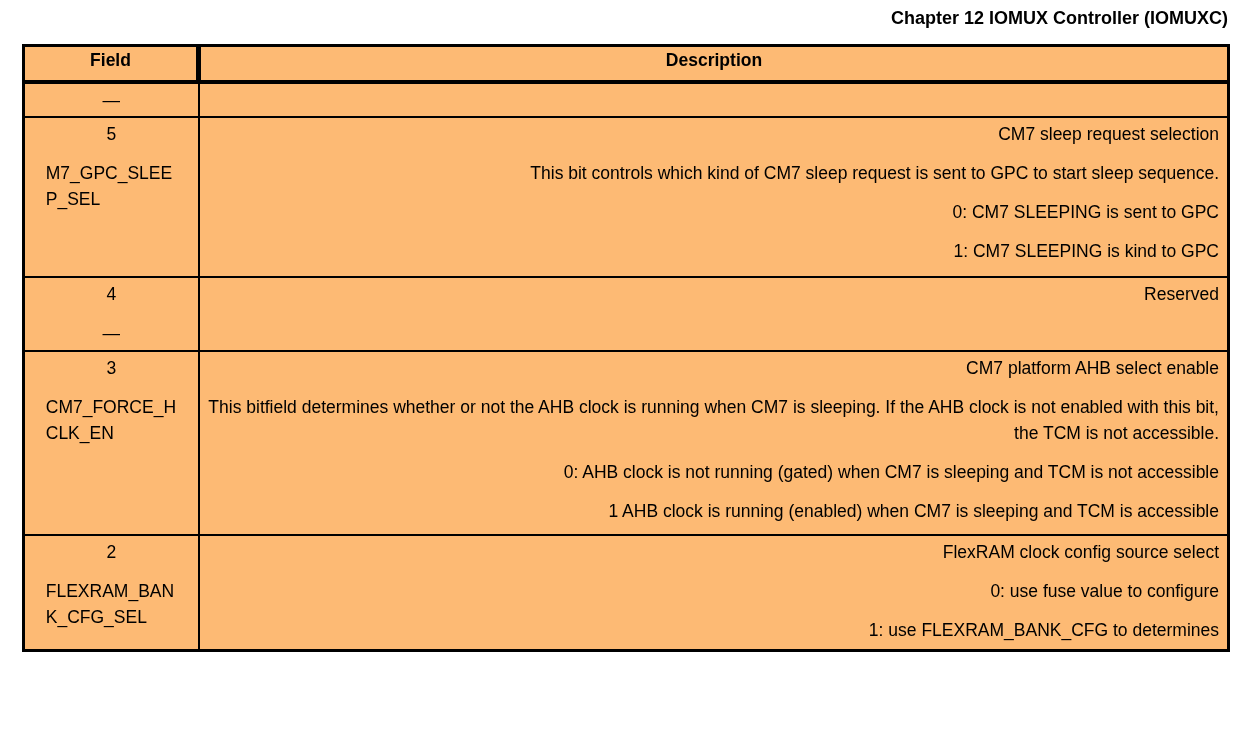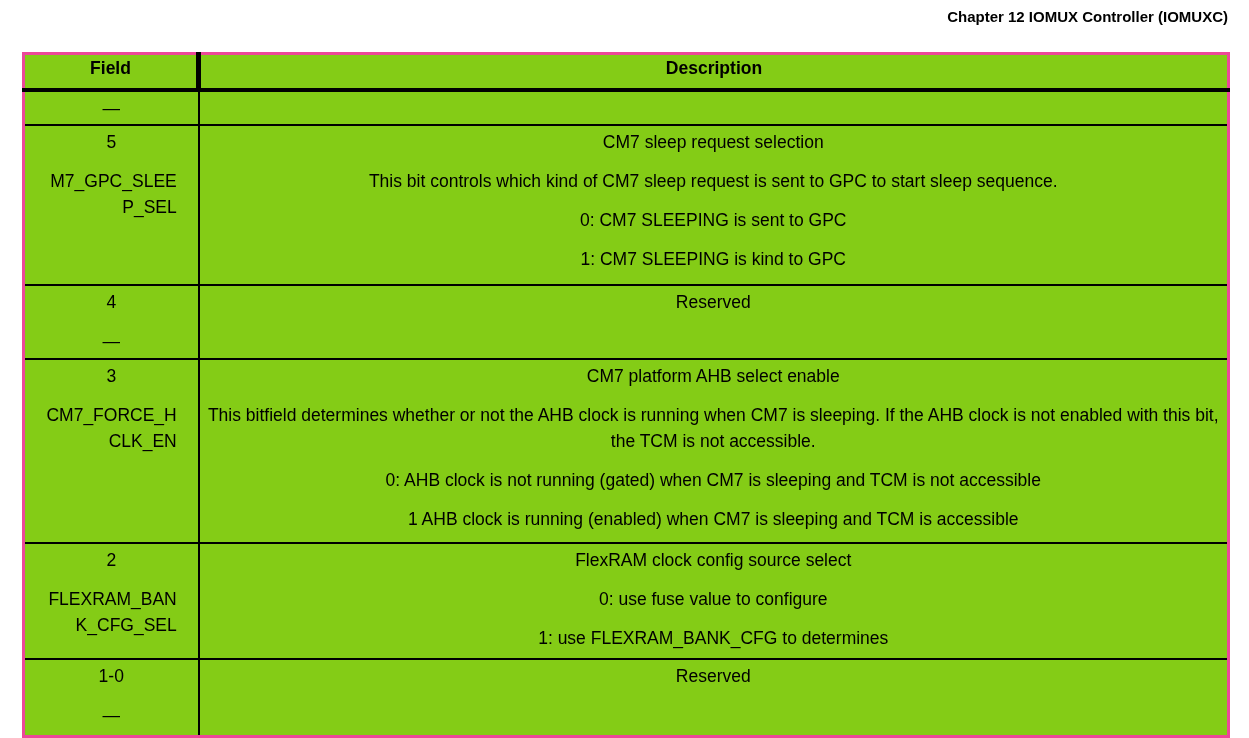--- a/index.html
+++ b/index.html
@@ -10,34 +10,34 @@
     height: 738px;
     background: #ffffff;
     font-family: "Liberation Sans", sans-serif;
     color: #000000;
     overflow: hidden;
   }
   .chapter-title {
     position: absolute;
     top: 8px;
     right: 21px;
-    font-size: 15px;
+    font-size: 18px;
     font-weight: bold;
     color: #000000;
     white-space: nowrap;
   }
   table.bitfield {
     position: absolute;
     left: 22px;
-    top: 52px;
+    top: 44px;
     width: 1205px;
     border-collapse: collapse;
     table-layout: fixed;
-    background: #84cc16;
-    border: 3px solid #ec4899;
+    background: #fdba74;
+    border: 3px solid #000000;
   }
   table.bitfield th, table.bitfield td {
     vertical-align: top;
     font-size: 17.5px;
     line-height: 26px;
     color: #000000;
     overflow: hidden;
   }
   th.col-field, th.col-desc {
     font-weight: bold;
@@ -46,28 +46,28 @@
     border-bottom: 4px solid #000000;
     height: 36px;
   }
   th.col-field { border-right: 5px solid #000000; }
   td { border-top: 2px solid #000000; padding: 3px 8px; }
   tr.first-row td { border-top: none; }
   td.field-cell {
     text-align: center;
     border-right: 2px solid #000000;
   }
-  td.desc-cell { text-align: center; }
+  td.desc-cell { text-align: right; }
   td p { margin: 0 0 13px 0; }
   td p:last-child { margin-bottom: 0; }
   .field-name {
     display: inline-block;
     max-width: 131px;
     word-break: break-all;
-    text-align: right;
+    text-align: left;
   }
 </style>
 </head>
 <body>
 
 <div class="page">
 
   <div class="chapter-title">Chapter 12 IOMUX Controller (IOMUXC)</div>
 
   <table class="bitfield">
@@ -131,25 +131,16 @@
           <p>2</p>
           <p><span class="field-name">FLEXRAM_BANK_CFG_SEL</span></p>
         </td>
         <td class="desc-cell">
           <p>FlexRAM clock config source select</p>
           <p>0: use fuse value to configure</p>
           <p>1: use FLEXRAM_BANK_CFG to determines</p>
         </td>
       </tr>
 
-      <tr style="height:78px">
-        <td class="field-cell">
-          <p>1-0</p>
-          <p><span class="field-name">—</span></p>
-        </td>
-        <td class="desc-cell">
-          <p>Reserved</p>
-        </td>
-      </tr>
 
     </tbody>
   </table>
 </div>
 
 </body></html>

